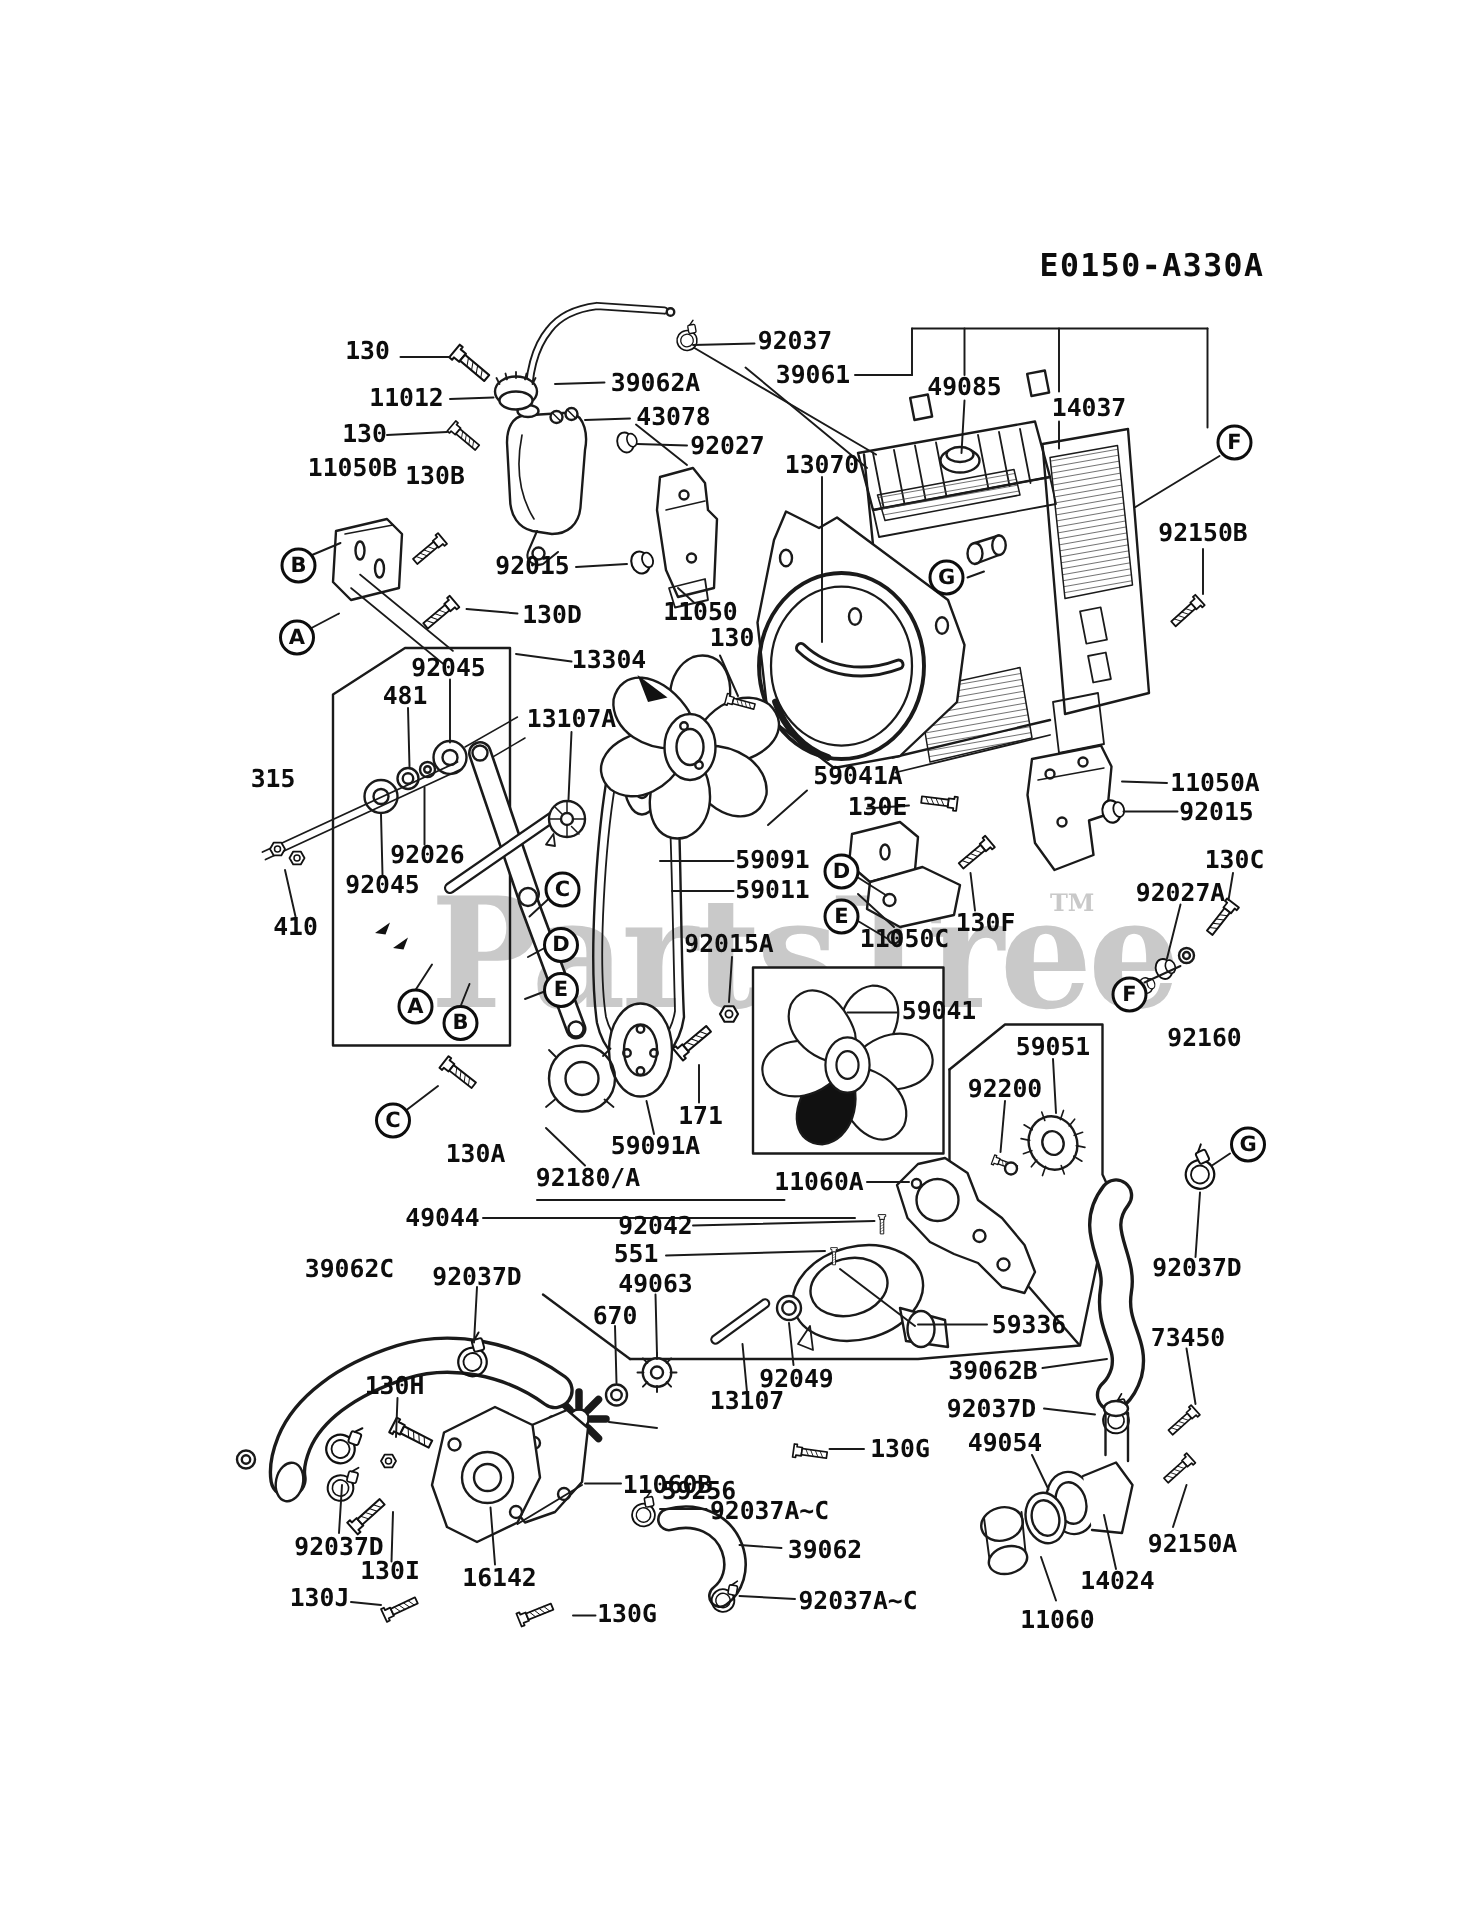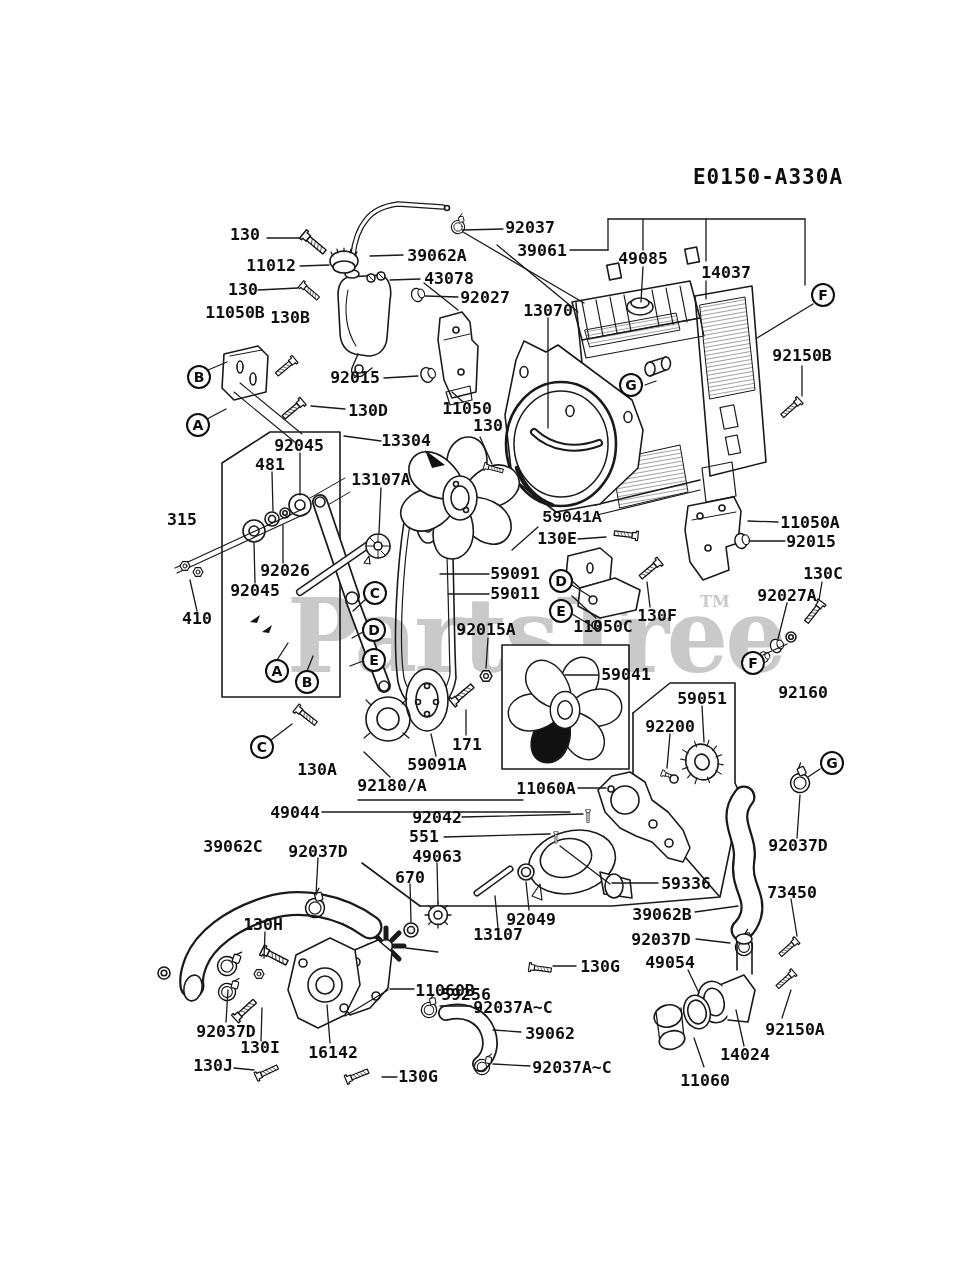--- a/index.html
+++ b/index.html
@@ -473,23 +473,23 @@
       <div class="part-label" style="left: 802px; top: 355px;">92150B</div>
       <div class="part-label" style="left: 355px; top: 377px;">92015</div>
       <div class="part-label" style="left: 368px; top: 410px;">130D</div>
       <div class="part-label" style="left: 467px; top: 408px;">11050</div>
       <div class="part-label" style="left: 488px; top: 425px;">130</div>
       <div class="part-label" style="left: 406px; top: 440px;">13304</div>
       <div class="part-label" style="left: 299px; top: 445px;">92045</div>
       <div class="part-label" style="left: 270px; top: 464px;">481</div>
       <div class="part-label" style="left: 381px; top: 479px;">13107A</div>
       <div class="part-label" style="left: 182px; top: 519px;">315</div>
-      <div class="part-label" style="left: 572px; top: 517px; font-family: Liberation Mono, monospace;">59041A</div>
+      <div class="part-label" style="left: 572px; top: 517px;">59041A</div>
       <div class="part-label" style="left: 810px; top: 522px;">11050A</div>
-      <div class="part-label" style="left: 557px; top: 538px;">130E</div>
+      <div class="part-label" style="left: 585px; top: 538px;">130E</div>
       <div class="part-label" style="left: 811px; top: 541px;">92015</div>
       <div class="part-label" style="left: 285px; top: 570px;">92026</div>
       <div class="part-label" style="left: 515px; top: 573px;">59091</div>
       <div class="part-label" style="left: 823px; top: 573px;">130C</div>
       <div class="part-label" style="left: 255px; top: 590px;">92045</div>
       <div class="part-label" style="left: 515px; top: 593px;">59011</div>
       <div class="part-label" style="left: 787px; top: 595px;">92027A</div>
       <div class="part-label" style="left: 197px; top: 618px;">410</div>
       <div class="part-label" style="left: 603px; top: 626px;">11050C</div>
       <div class="part-label" style="left: 657px; top: 615px;">130F</div>

